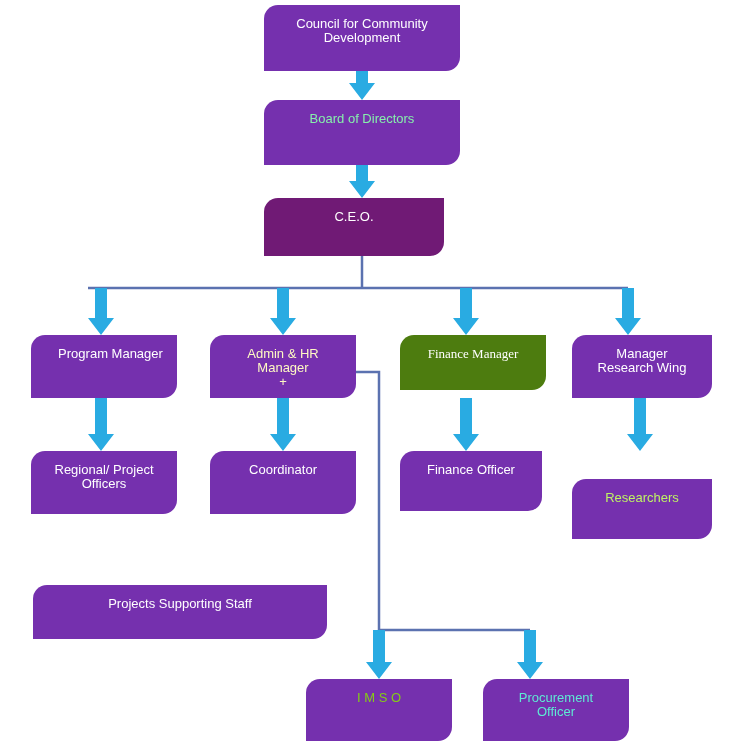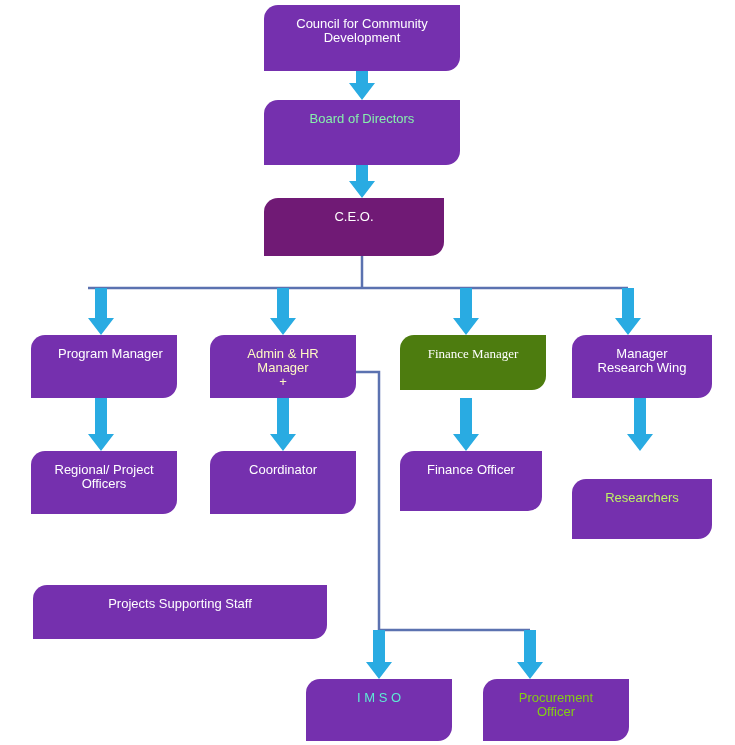--- a/index.html
+++ b/index.html
@@ -126,22 +126,22 @@
       </div>
       <div class="node-box" style="left: 400px; top: 451px; width: 142px; height: 60px; background: rgb(117, 48, 174); color: rgb(255, 255, 255); text-align: center;">
         <span class="node-label">Finance Officer</span>
       </div>
       <div class="node-box" style="left: 572px; top: 451px; width: 140px; height: 60px; background: rgb(117, 48, 174); color: #bef264; margin-top: 28px;">
         <span class="node-label">Researchers</span>
       </div>
       <div class="node-box" style="left: 33px; top: 585px; width: 294px; height: 54px; background: rgb(117, 48, 174); color: rgb(255, 255, 255);">
         <span class="node-label">Projects Supporting Staff</span>
       </div>
-      <div class="node-box" style="left: 306px; top: 679px; width: 146px; height: 62px; background: rgb(117, 48, 174); color: #5eead4;">
+      <div class="node-box" style="left: 306px; top: 679px; width: 146px; height: 62px; background: rgb(117, 48, 174); color: #84cc16;">
         <span class="node-label">I M S O</span>
       </div>
-      <div class="node-box" style="left: 483px; top: 679px; width: 146px; height: 62px; background: rgb(117, 48, 174); color: #84cc16;">
+      <div class="node-box" style="left: 483px; top: 679px; width: 146px; height: 62px; background: rgb(117, 48, 174); color: #5eead4;">
         <span class="node-label">Procurement
 Officer</span>
       </div>
     </div>
 
 </div>
 
 </body></html>

